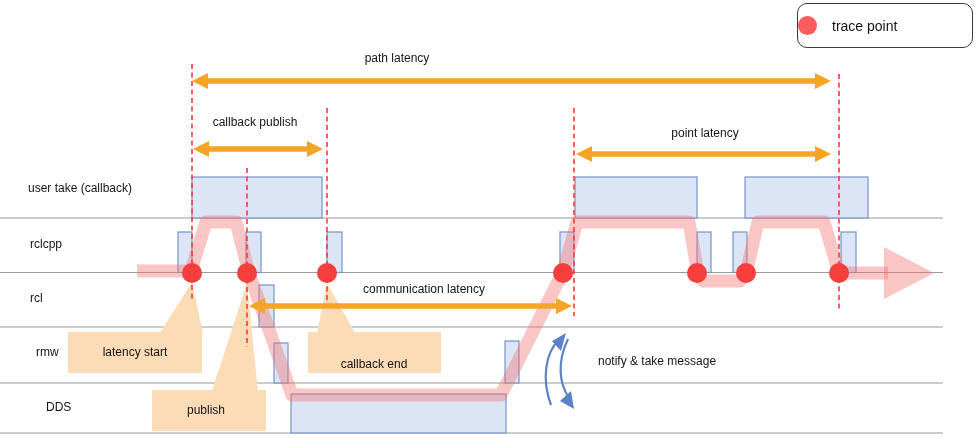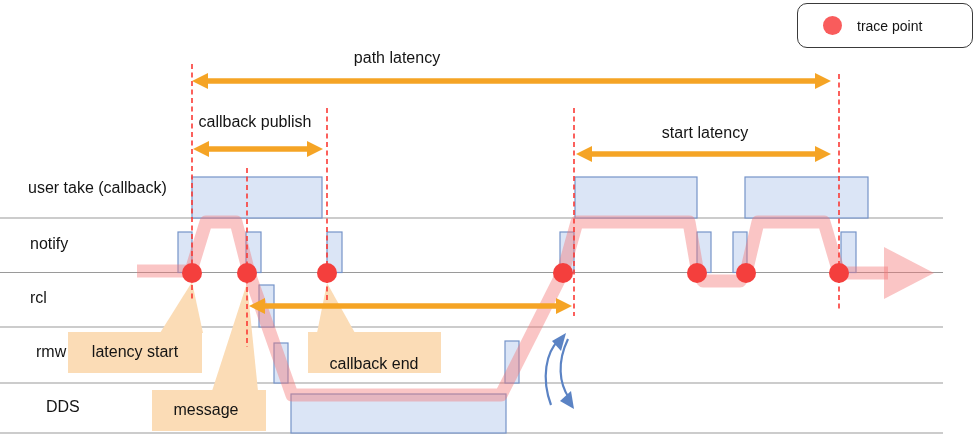--- a/index.html
+++ b/index.html
@@ -14,30 +14,30 @@
   .flow{stroke:var(--path-pink,rgba(243,116,116,0.42));stroke-width:13;fill:none;stroke-linejoin:round;}
   .flowhead{fill:var(--path-pink,rgba(243,116,116,0.42));}
   .oshaft{stroke:var(--arrow-orange,#f5a425);stroke-width:5.5;}
   .ohead{fill:var(--arrow-orange,#f5a425);}
   .wedge{fill:var(--callout-peach,#fbdcb6);}
   .callout-rect{fill:var(--callout-peach,#fbdcb6);}
   .tracedot{fill:var(--dot-red,#f43f3d);}
   .narrow{stroke:var(--notify-blue,#5b83c4);stroke-width:2.2;fill:none;}
   .nhead{fill:var(--notify-blue,#5b83c4);}
   .lbl{
-    position:absolute;font-size:16px;color:var(--text-dark,#141414);
+    position:absolute;font-size:12px;color:var(--text-dark,#141414);
     white-space:nowrap;line-height:1;
   }
   .lbl.center{transform:translate(-50%,-50%);}
   .lbl.leftmid{transform:translateY(-50%);}
   .legend{
     position:absolute;left:797px;top:3px;width:176px;height:45px;
     box-sizing:border-box;border:1.6px solid var(--legend-border,#3a3a3a);
     border-radius:10px;background:#fff;display:flex;align-items:center;
-    gap:15px;padding-left:25px;
+    gap:15px;
   }
   .legend-dot{
     width:19px;height:19px;border-radius:50%;
     background:var(--legend-dot-red,#f95c5c);flex:0 0 auto;
   }
   .legend-label{font-size:14px;color:var(--text-dark,#141414);}
 </style>
 </head>
 <body>
 
@@ -127,31 +127,33 @@
 
     <g>
       <path class="narrow" d="M 551 405 C 541 378 546 352 559 340"></path>
       <polygon class="nhead" points="566,333 552,341 561,351"></polygon>
       <path class="narrow" d="M 568 339 C 557 362 559 383 569 398"></path>
       <polygon class="nhead" points="574,409 560,401 571,391"></polygon>
     </g>
   </svg>
 
   <div class="lbl leftmid" style="left:28px;top:188px">user take (callback)</div>
-  <div class="lbl leftmid" style="left:30px;top:244px">notify</div>
+  <div class="lbl leftmid" style="left:30px;top:244px">rclcpp</div>
   <div class="lbl leftmid" style="left:30px;top:298px">rcl</div>
   <div class="lbl leftmid" style="left:36px;top:352px">rmw</div>
   <div class="lbl leftmid" style="left:46px;top:407px">DDS</div>
 
   <div class="lbl center" style="left:397px;top:58px">path latency</div>
   <div class="lbl center" style="left:255px;top:122px">callback publish</div>
-  <div class="lbl center" style="left:705px;top:133px">start latency</div>
+  <div class="lbl center" style="left:705px;top:133px">point latency</div>
+  <div class="lbl center" style="left:424px;top:289px">communication latency</div>
 
   <div class="lbl center" style="left:135px;top:352px">latency start</div>
-  <div class="lbl center" style="left:206px;top:410px">message</div>
+  <div class="lbl center" style="left:206px;top:410px">publish</div>
   <div class="lbl center" style="left:374px;top:364px">callback end</div>
+  <div class="lbl leftmid" style="left:598px;top:361px">notify &amp; take message</div>
 
   <div class="legend">
     <span class="legend-dot"></span>
     <span class="legend-label">trace point</span>
   </div>
 
 </div>
 
 </body></html>

